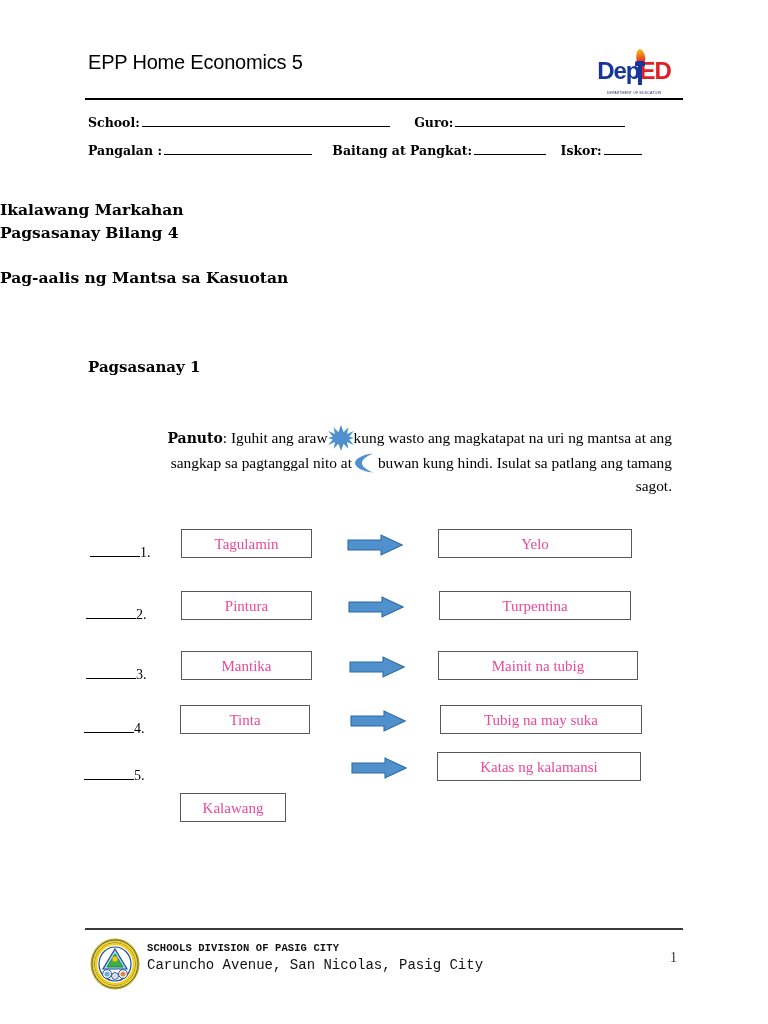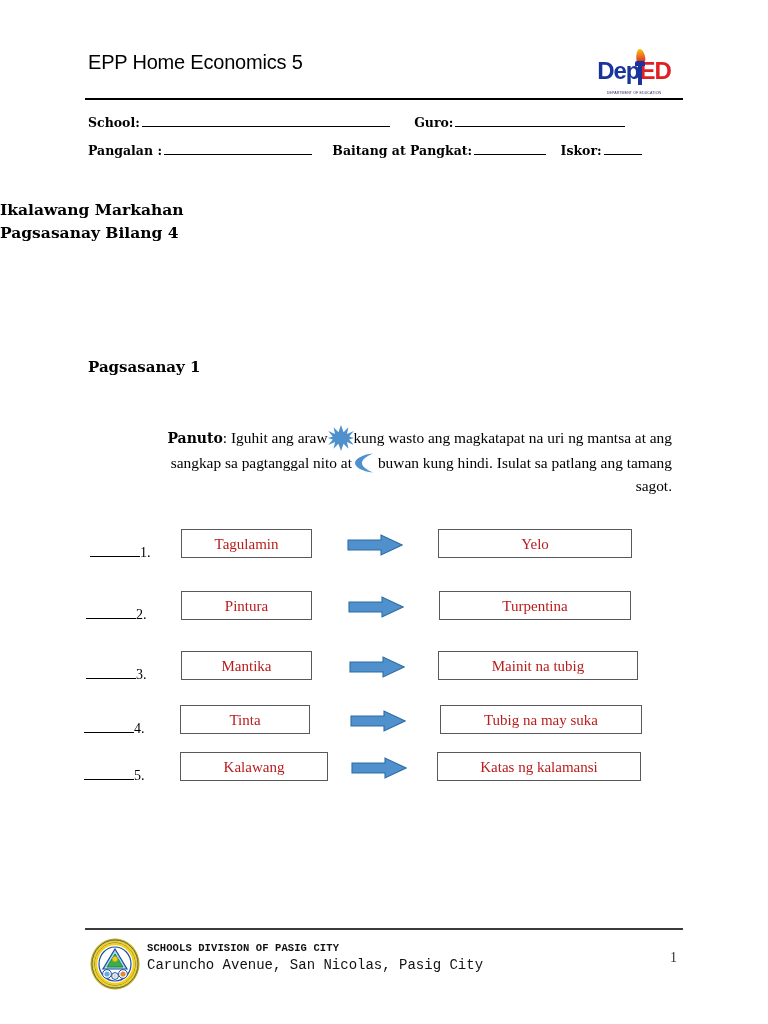--- a/index.html
+++ b/index.html
@@ -230,21 +230,21 @@
   }
   .term-box {
     position: absolute;
     border: 1.3px solid #595959;
     background: #ffffff;
     height: 29px;
     line-height: 29px;
     text-align: center;
     font-family: "Liberation Serif", serif;
     font-size: 15px;
-    color: #b91c1c;
+    color: #ec4899;
     box-sizing: border-box;
     top: 0;
   }
   .arrow {
     position: absolute;
     top: 5px;
     width: 56px;
     height: 22px;
   }
 
@@ -325,20 +325,21 @@
     <div class="form-row">
       <span class="fld">Pangalan :</span><span class="blank-line bl-name"></span>
       <span class="fld" style="margin-left:14px">Baitang at Pangkat:</span><span class="blank-line bl-grade"></span>
       <span class="fld" style="margin-left:8px">Iskor:</span><span class="blank-line bl-score"></span>
     </div>
   </div>
 
   <div class="title-block">
     <div>Ikalawang Markahan</div>
     <div>Pagsasanay  Bilang 4</div>
+    <div class="sub">Pag-aalis ng Mantsa sa Kasuotan</div>
   </div>
 
   <div class="exercise-heading">Pagsasanay 1</div>
 
   <div class="panuto"><b>Panuto</b><span>: Iguhit  ang araw</span><span class="sun-icon"><svg width="26" height="26" viewBox="0 0 26 26">
           <g fill="#4F90CD">
             <polygon points="13,0 15.6,7.2 20.4,2.2 19,9.1 25.8,6.1 21.2,11.5 26,13 21.2,14.5 25.8,19.9 19,16.9 20.4,23.8 15.6,18.8 13,26 10.4,18.8 5.6,23.8 7,16.9 0.2,19.9 4.8,14.5 0,13 4.8,11.5 0.2,6.1 7,9.1 5.6,2.2 10.4,7.2"></polygon>
             <circle cx="13" cy="13" r="6.4"></circle>
           </g>
         </svg></span><span>kung wasto ang magkatapat na uri  ng mantsa at ang sangkap  sa pagtanggal nito at</span><span class="moon-icon"><svg width="26" height="22" viewBox="0 0 26 22">
@@ -378,21 +379,21 @@
       <span class="answer-blank" style="left:84px"><span class="ul"></span><span>4.</span></span>
       <div class="term-box" style="left:180px; width:130px;">Tinta</div>
       <div class="arrow" style="left:350px"><svg width="56" height="22" viewBox="0 0 56 22">
             <polygon points="1,6 34,6 34,1 55,11 34,21 34,16 1,16" fill="#4F90CD" stroke="#2E6DA4" stroke-width="1.1"></polygon>
           </svg></div>
       <div class="term-box" style="left:440px; width:202px;">Tubig na may suka</div>
     </div>
 
     <div class="match-row" style="top:232px">
       <span class="answer-blank" style="left:84px"><span class="ul"></span><span>5.</span></span>
-      <div class="term-box" style="left:180px; width:148px;">Kalawang</div>
+      <div class="term-box" style="left:180px; width:106px;margin-top:41px;">Kalawang</div>
       <div class="arrow" style="left:351px"><svg width="56" height="22" viewBox="0 0 56 22">
             <polygon points="1,6 34,6 34,1 55,11 34,21 34,16 1,16" fill="#4F90CD" stroke="#2E6DA4" stroke-width="1.1"></polygon>
           </svg></div>
       <div class="term-box" style="left:437px; width:204px;">Katas ng kalamansi</div>
     </div>
 
   </div>
 
   <div class="footer-rule"></div>
   <div class="footer">

